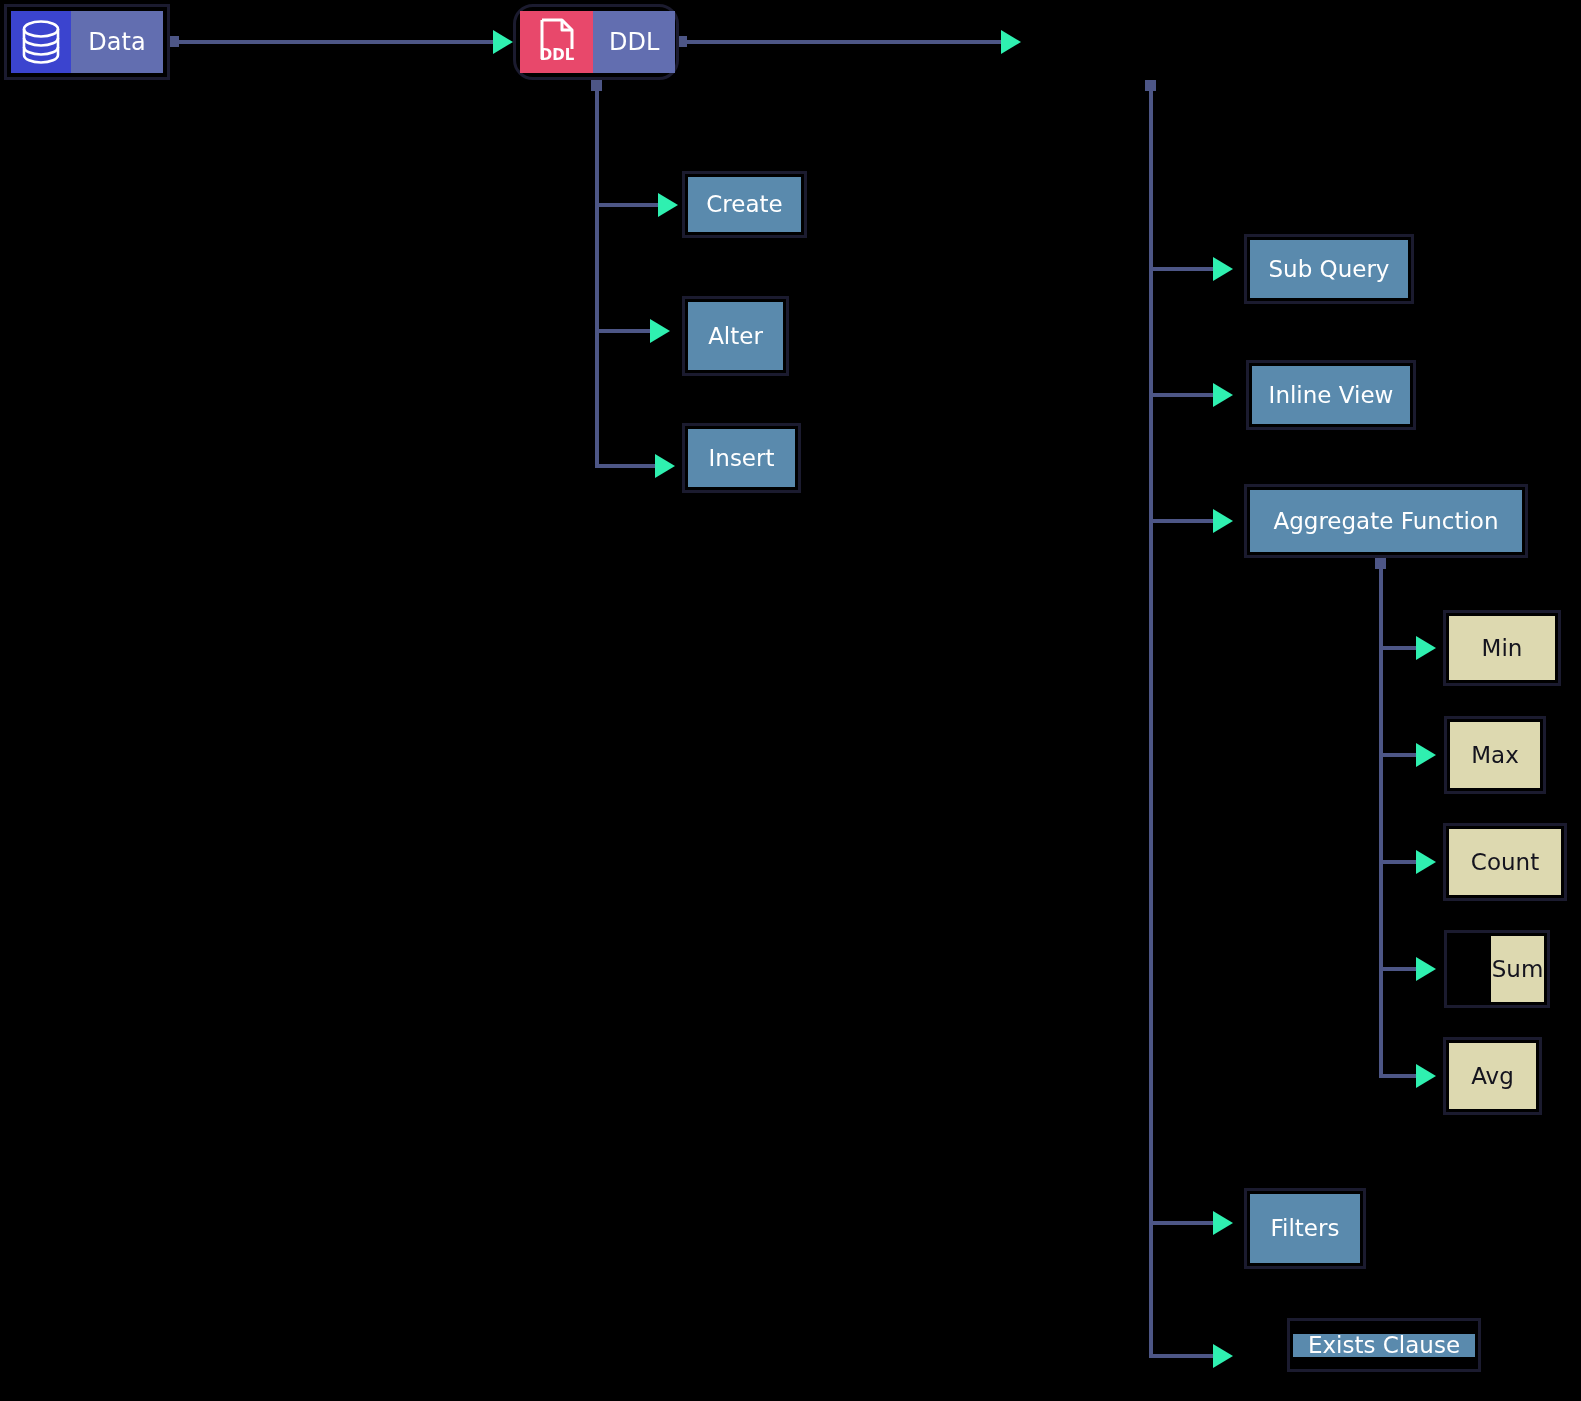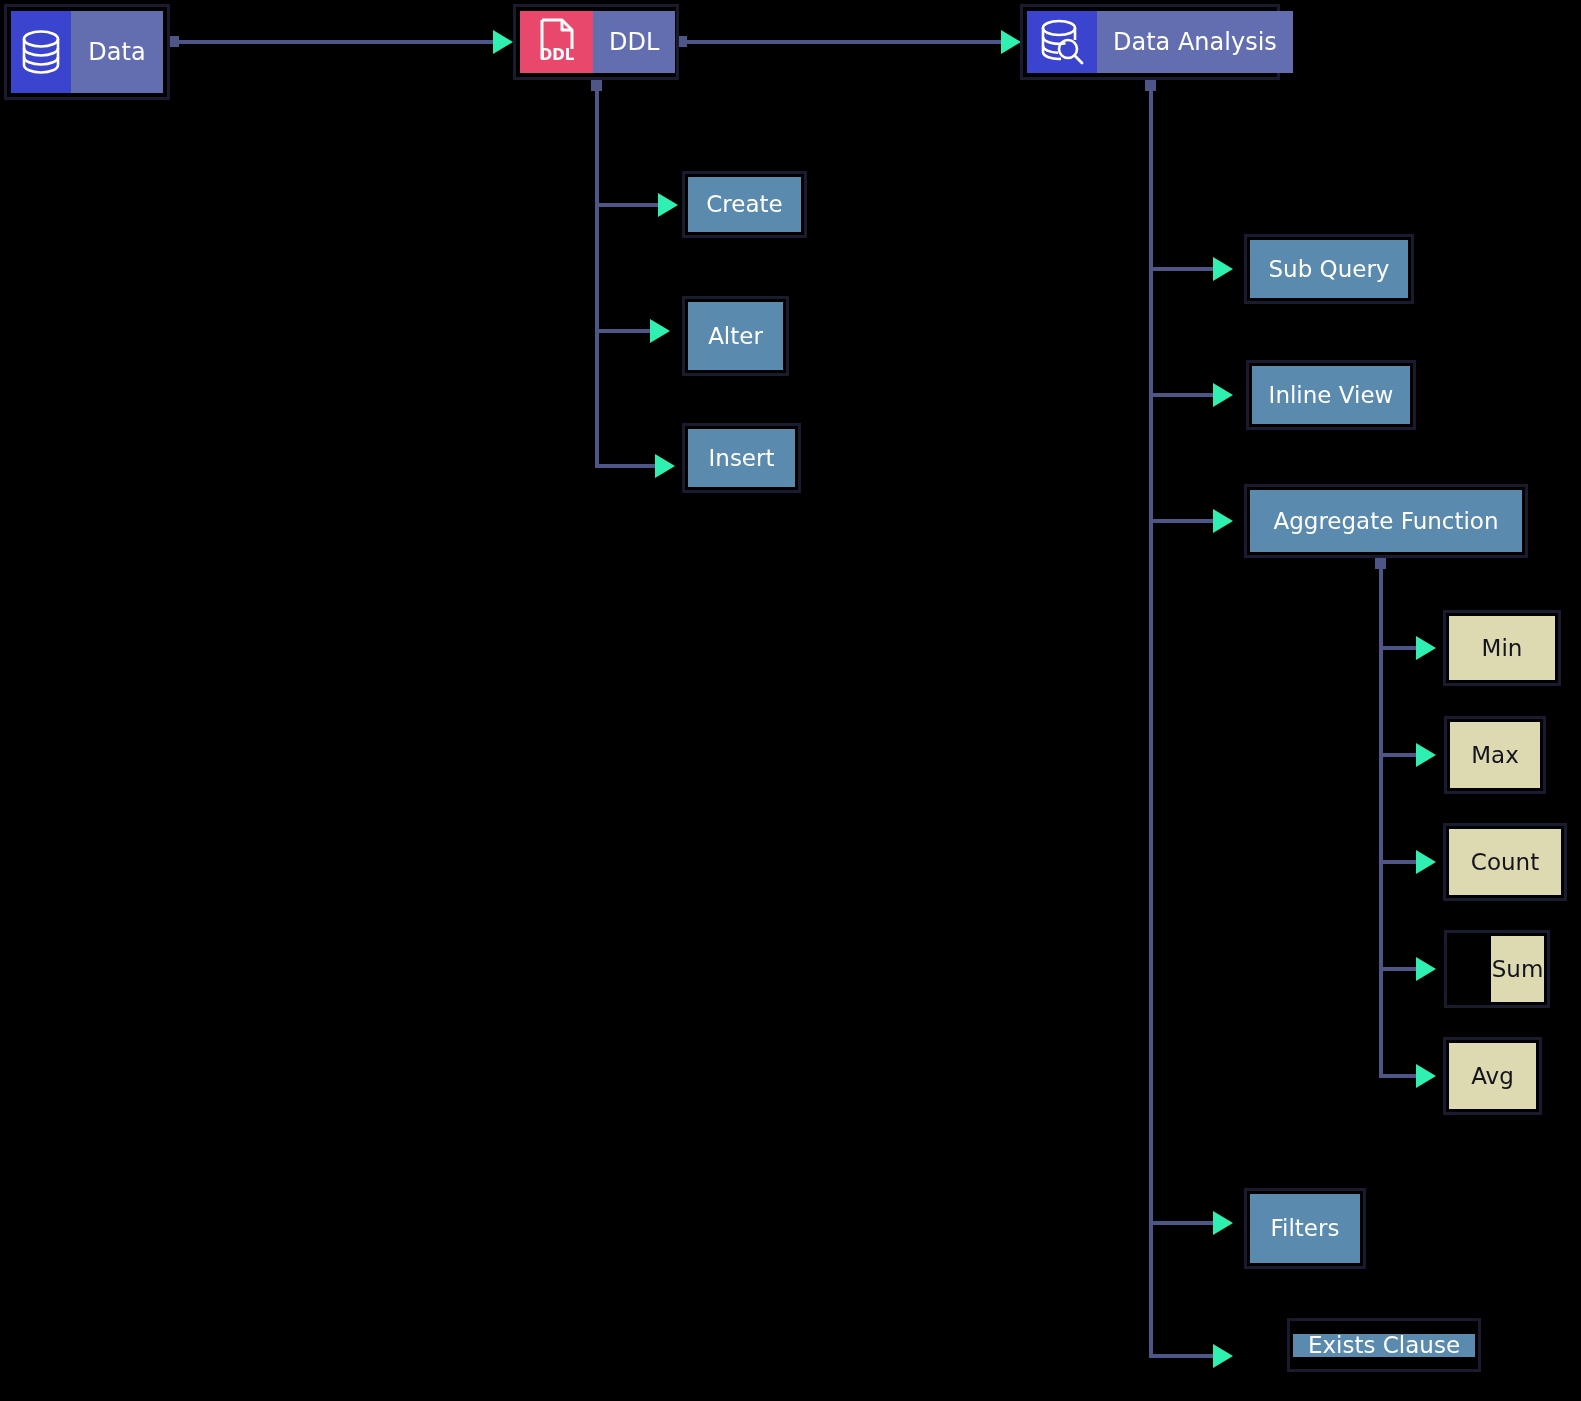--- a/index.html
+++ b/index.html
@@ -104,58 +104,44 @@
 <div id="canvas">
 
   <div class="port" style="left:168px; top:36px;"></div>
   <div class="hline" style="left:175px; top:40px; width:320px;"></div>
   <div class="arrow" style="left:493px; top:30px;"></div>
 
   <div class="port" style="left:676px; top:36px;"></div>
   <div class="hline" style="left:683px; top:40px; width:320px;"></div>
   <div class="arrow" style="left:1001px; top:30px;"></div>
 
-  <div class="hnode" style="left:4px; top:4px; width:166px; height:96px;">
+  <div class="hnode" style="left:4px; top:4px; width:166px; height:76px;">
     <div class="iconcell indigo" style="width:60px;">
       <svg width="42" height="48" viewBox="0 0 42 48" aria-hidden="true">
         <ellipse cx="21" cy="11" rx="17" ry="7.5" fill="none" stroke="#fff" stroke-width="2.6"></ellipse>
         <path d="M4 11 V37 a17 7.5 0 0 0 34 0 V11" fill="none" stroke="#fff" stroke-width="2.6"></path>
         <path d="M4 20 a17 7.5 0 0 0 34 0" fill="none" stroke="#fff" stroke-width="2.6"></path>
         <path d="M4 29 a17 7.5 0 0 0 34 0" fill="none" stroke="#fff" stroke-width="2.6"></path>
       </svg>
     </div>
     <div class="labelcell">Data</div>
   </div>
 
-  <div class="hnode" style="left:513px; top:4px; width:166px; height:76px;">
+  <div class="hnode" style="left:513px; top:4px; width:166px; height:76px;border-radius:20px;">
     <div class="iconcell crimson" style="width:73px;">
       <svg width="46" height="54" viewBox="0 0 46 54" aria-hidden="true">
         <path d="M8 5 H28 L38 15 V34" fill="none" stroke="#fff" stroke-width="3" stroke-linejoin="round"></path>
         <path d="M8 5 V44" fill="none" stroke="#fff" stroke-width="3"></path>
         <path d="M28 5 V15 H38" fill="none" stroke="#fff" stroke-width="3" stroke-linejoin="round"></path>
         <text x="23" y="45" font-family="DejaVu Sans, sans-serif" font-size="15" font-weight="bold" fill="#fff" text-anchor="middle">DDL</text>
       </svg>
     </div>
     <div class="labelcell">DDL</div>
   </div>
 
-  <div class="hnode" style="left:1020px; top:4px; width:260px; height:76px;">
-    <div class="iconcell indigo" style="width:70px;">
-      <svg width="50" height="52" viewBox="0 0 50 52" aria-hidden="true">
-        <ellipse cx="22" cy="12" rx="16" ry="7" fill="none" stroke="#fff" stroke-width="2.6"></ellipse>
-        <path d="M6 12 V36 a16 7 0 0 0 18 6.9" fill="none" stroke="#fff" stroke-width="2.6"></path>
-        <path d="M38 12 V24" fill="none" stroke="#fff" stroke-width="2.6"></path>
-        <path d="M6 21 a16 7 0 0 0 22.5 6.2" fill="none" stroke="#fff" stroke-width="2.6"></path>
-        <path d="M6 30 a16 7 0 0 0 15 6.8" fill="none" stroke="#fff" stroke-width="2.6"></path>
-        <circle cx="31" cy="33" r="9" fill="none" stroke="#fff" stroke-width="2.6"></circle>
-        <path d="M37.6 39.6 L45 47" fill="none" stroke="#fff" stroke-width="2.8" stroke-linecap="round"></path>
-      </svg>
-    </div>
-    <div class="labelcell">Data Analysis</div>
-  </div>
 
   <div class="port" style="left:591px; top:80px;"></div>
   <div class="vline" style="left:595px; top:86px; height:382px;"></div>
 
   <div class="hline" style="left:595px; top:203px; width:76px;"></div>
   <div class="arrow" style="left:658px; top:193px;"></div>
 
   <div class="hline" style="left:595px; top:329px; width:67px;"></div>
   <div class="arrow" style="left:650px; top:319px;"></div>
 

